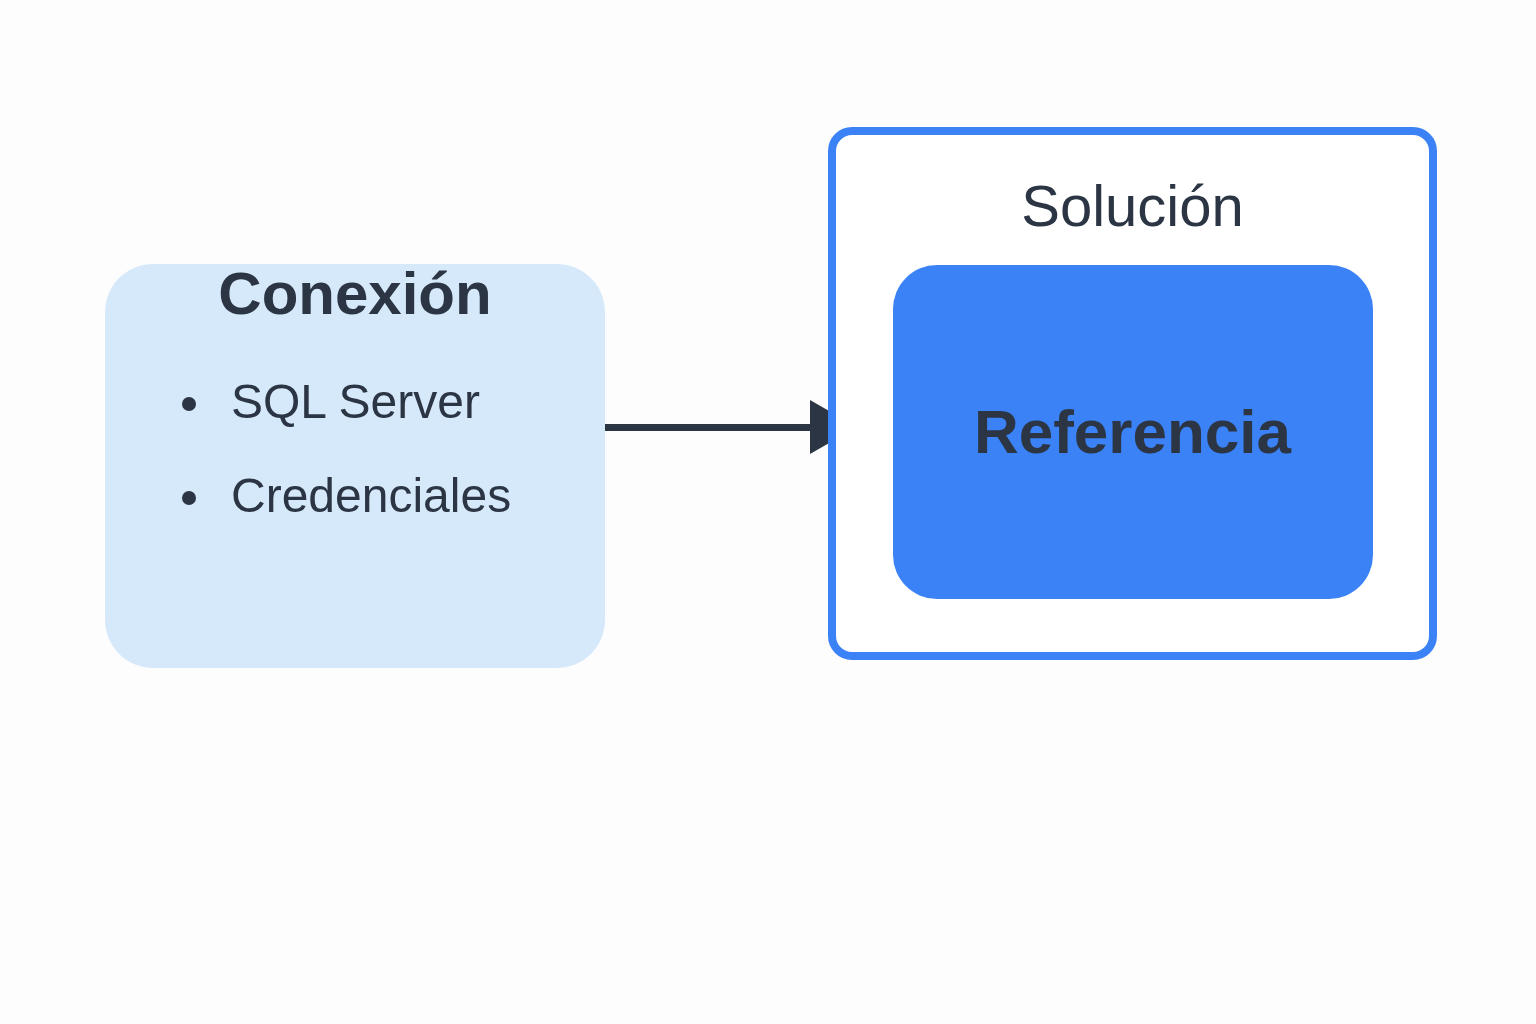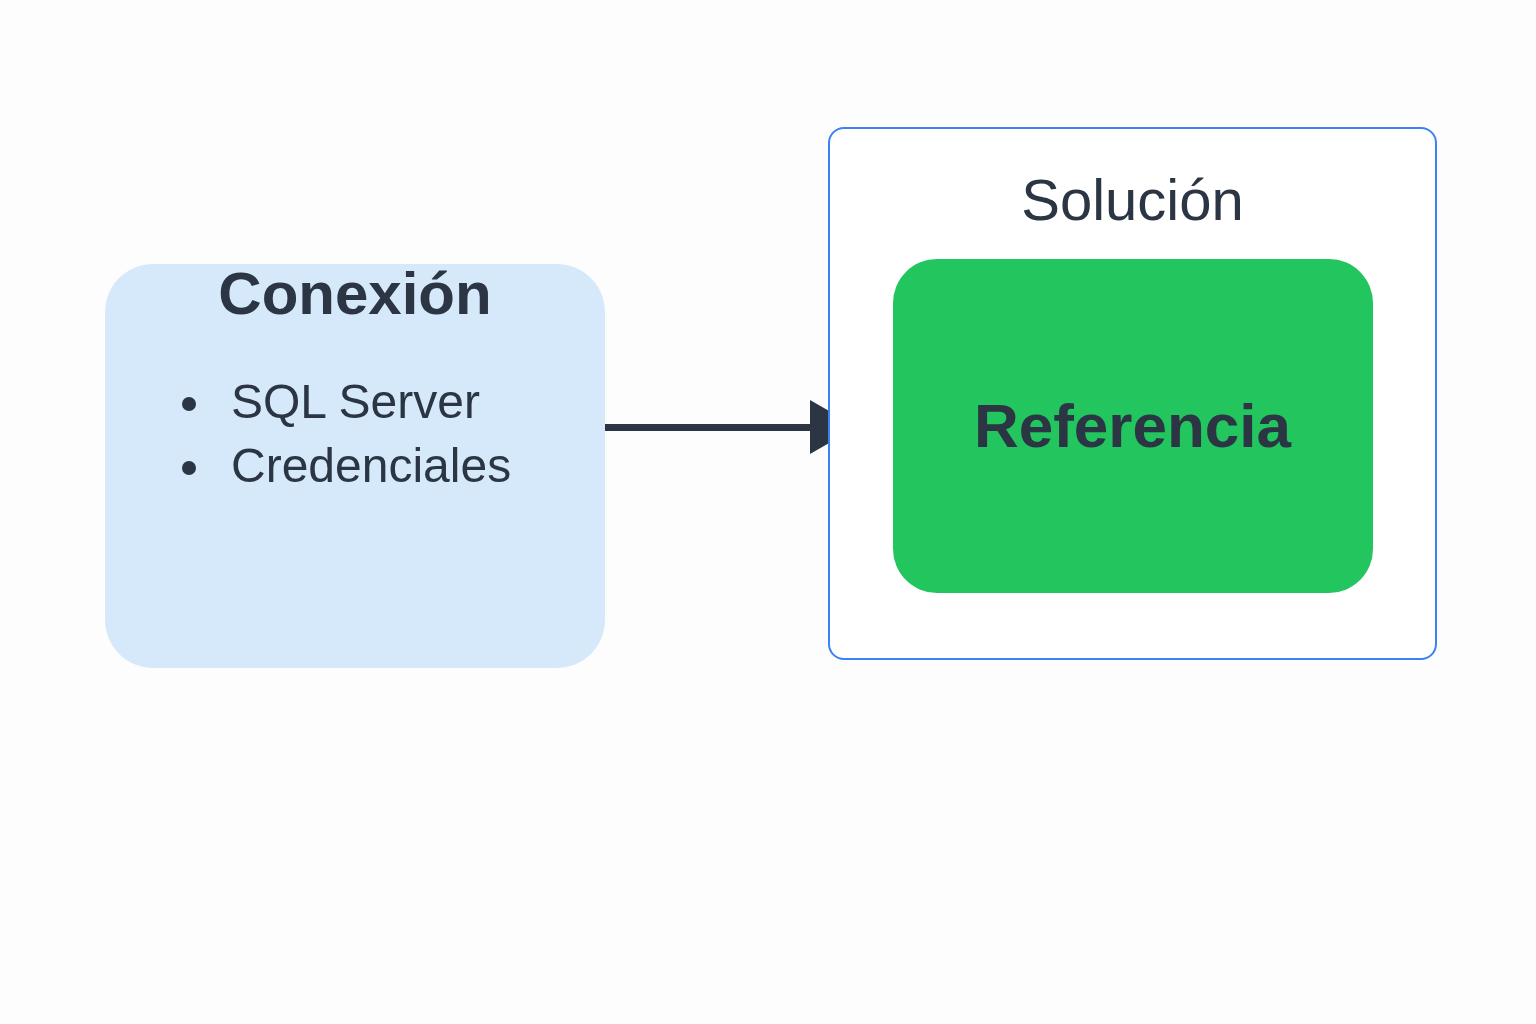--- a/index.html
+++ b/index.html
@@ -42,20 +42,21 @@
     margin-top: 46px;
     margin-left: 112px;
     list-style: disc;
     font-size: 48px;
     font-weight: 400;
     line-height: 1.34;
   }
 
   .node-connection ul li {
     padding-left: 14px;
+    margin-top: 30px;
   }
 
   
   .arrow-shaft {
     position: absolute;
     left: 605px;
     top: 424px;
     width: 212px;
     height: 7px;
     background: #2b3544;
@@ -73,37 +74,37 @@
   }
 
   
   .container-solution {
     position: absolute;
     left: 828px;
     top: 127px;
     width: 609px;
     height: 533px;
     background: #ffffff;
-    border: 2px solid #3b82f6;
-    border-radius: 16px;
+    border: 8px solid #3b82f6;
+    border-radius: 24px;
   }
 
   .container-solution .container-label {
     margin-top: 36px;
     text-align: center;
     font-size: 58px;
     font-weight: 500;
     line-height: 1.2;
   }
 
   .node-reference {
     margin: 24px auto 0 auto;
     width: 480px;
     height: 334px;
-    background: #22c55e;
+    background: #3b82f6;
     border-radius: 44px;
     display: flex;
     flex-direction: column;
     align-items: center;
     justify-content: center;
     text-align: center;
     font-size: 62px;
     font-weight: 700;
     line-height: 1.35;
   }

